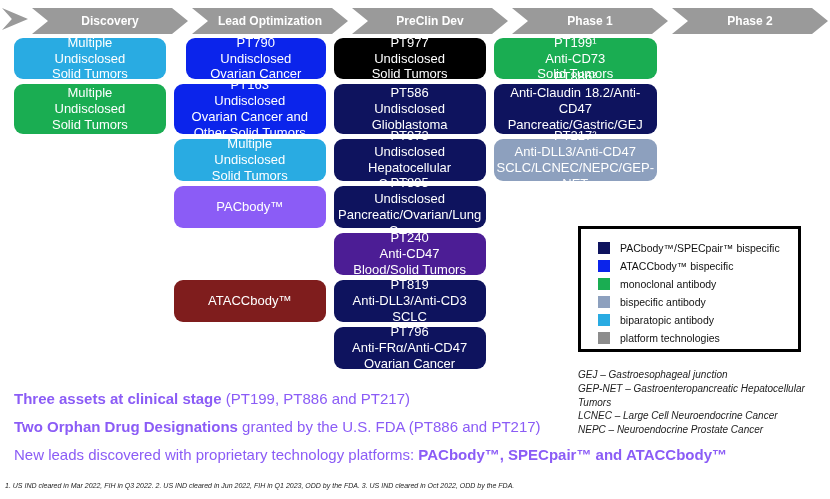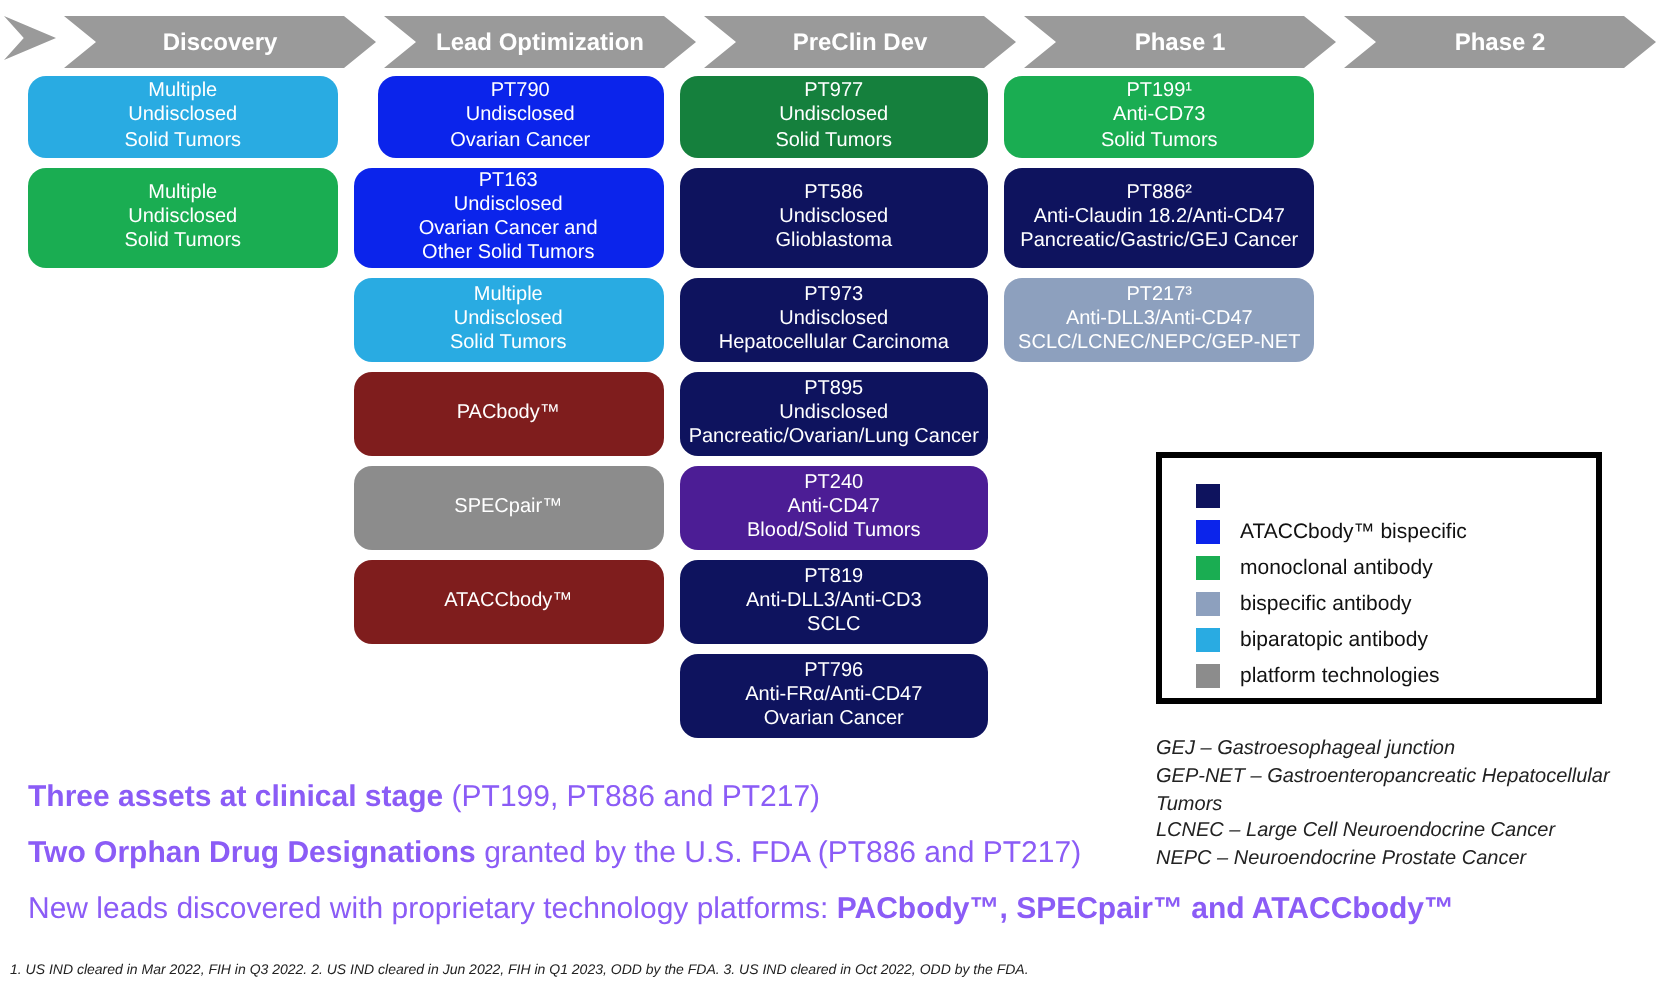--- a/index.html
+++ b/index.html
@@ -45,21 +45,21 @@
     width: 643px;
     display: grid;
     grid-template-columns: repeat(4, 1fr);
     grid-template-rows: 41px 50px 42px 42px 42px 42px 42px;
     column-gap: 8px;
     row-gap: 5px;
   }
   .pbox {
     border-radius: 9px;
     color: #ffffff;
-    font-size: 10px;
+    font-size: 13px;
     line-height: 1.22;
     display: flex;
     flex-direction: column;
     align-items: center;
     justify-content: center;
     text-align: center;
     padding: 2px 3px;
   }
   
   .legend {
@@ -130,21 +130,21 @@
   <div class="pbox" style="background: rgb(41, 171, 226); grid-area: 1 / 1;">
         <div>Multiple</div>
         <div>Undisclosed</div>
         <div>Solid Tumors</div>
       </div>
       <div class="pbox" style="background: rgb(11, 36, 235); grid-area: 1 / 2; margin-left: 12px;">
         <div>PT790</div>
         <div>Undisclosed</div>
         <div>Ovarian Cancer</div>
       </div>
-      <div class="pbox" style="background: #15803d; grid-area: 1 / 3; justify-content: space-between;">
+      <div class="pbox" style="background: #000000; grid-area: 1 / 3;">
         <div>PT977</div>
         <div>Undisclosed</div>
         <div>Solid Tumors</div>
       </div>
       <div class="pbox" style="background: rgb(26, 173, 82); grid-area: 1 / 4;">
         <div>PT199¹</div>
         <div>Anti-CD73</div>
         <div>Solid Tumors</div>
       </div>
       <div class="pbox" style="background: rgb(26, 173, 82); grid-area: 2 / 1;">
@@ -176,30 +176,27 @@
       <div class="pbox" style="background: rgb(14, 19, 94); grid-area: 3 / 3;">
         <div>PT973</div>
         <div>Undisclosed</div>
         <div>Hepatocellular Carcinoma</div>
       </div>
       <div class="pbox" style="background: rgb(141, 160, 190); grid-area: 3 / 4;">
         <div>PT217³</div>
         <div>Anti-DLL3/Anti-CD47</div>
         <div>SCLC/LCNEC/NEPC/GEP-NET</div>
       </div>
-      <div class="pbox" style="background: #7f1d1d; grid-area: 4 / 2;">
+      <div class="pbox" style="background: #8b5cf6; grid-area: 4 / 2;">
         <div>PACbody™</div>
       </div>
       <div class="pbox" style="background: rgb(14, 19, 94); grid-area: 4 / 3;">
         <div>PT895</div>
         <div>Undisclosed</div>
         <div>Pancreatic/Ovarian/Lung Cancer</div>
-      </div>
-      <div class="pbox" style="background: rgb(140, 140, 140); grid-area: 5 / 2;">
-        <div>SPECpair™</div>
       </div>
       <div class="pbox" style="background: #4c1d95; grid-area: 5 / 3; text-align: right;">
         <div>PT240</div>
         <div>Anti-CD47</div>
         <div>Blood/Solid Tumors</div>
       </div>
       <div class="pbox" style="background: #7f1d1d; grid-area: 6 / 2;">
         <div>ATACCbody™</div>
       </div>
       <div class="pbox" style="background: rgb(14, 19, 94); grid-area: 6 / 3;">
@@ -211,20 +208,21 @@
         <div>PT796</div>
         <div>Anti-FRα/Anti-CD47</div>
         <div>Ovarian Cancer</div>
       </div>
     </div>
 
   <div class="legend">
 
   <div class="legend-item">
         <span class="legend-swatch" style="background: rgb(14, 19, 94);"></span>
+        <span class="legend-label">PACbody™/SPECpair™ bispecific</span>
       </div>
       <div class="legend-item">
         <span class="legend-swatch" style="background: rgb(11, 36, 235);"></span>
         <span class="legend-label">ATACCbody™ bispecific</span>
       </div>
       <div class="legend-item">
         <span class="legend-swatch" style="background: rgb(26, 173, 82);"></span>
         <span class="legend-label">monoclonal antibody</span>
       </div>
       <div class="legend-item">

